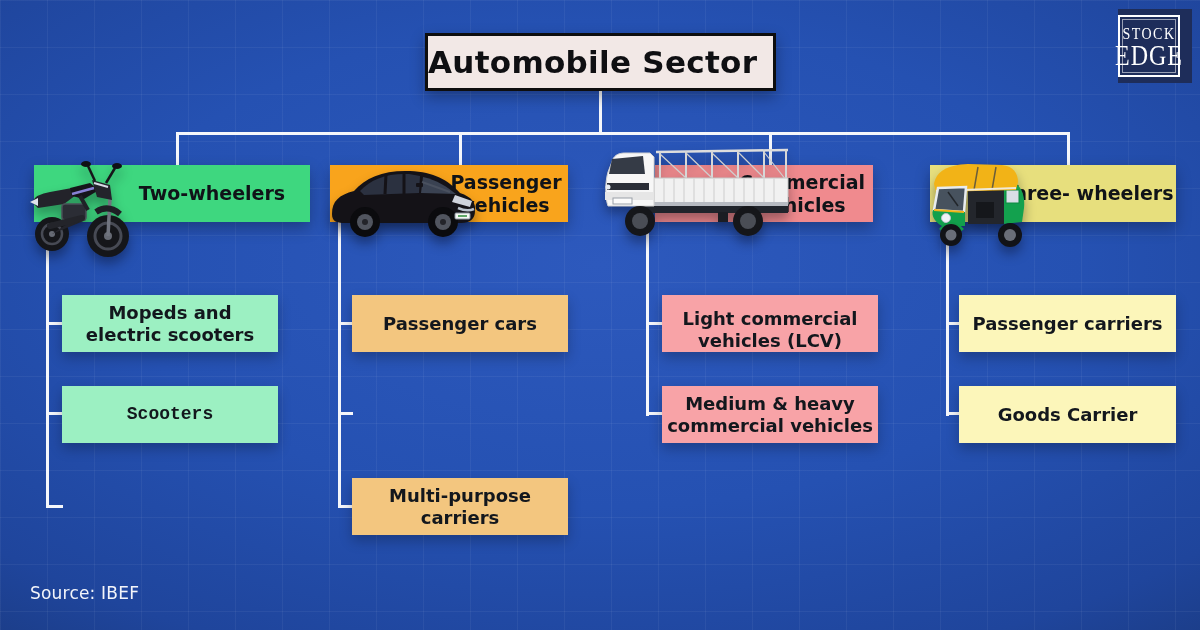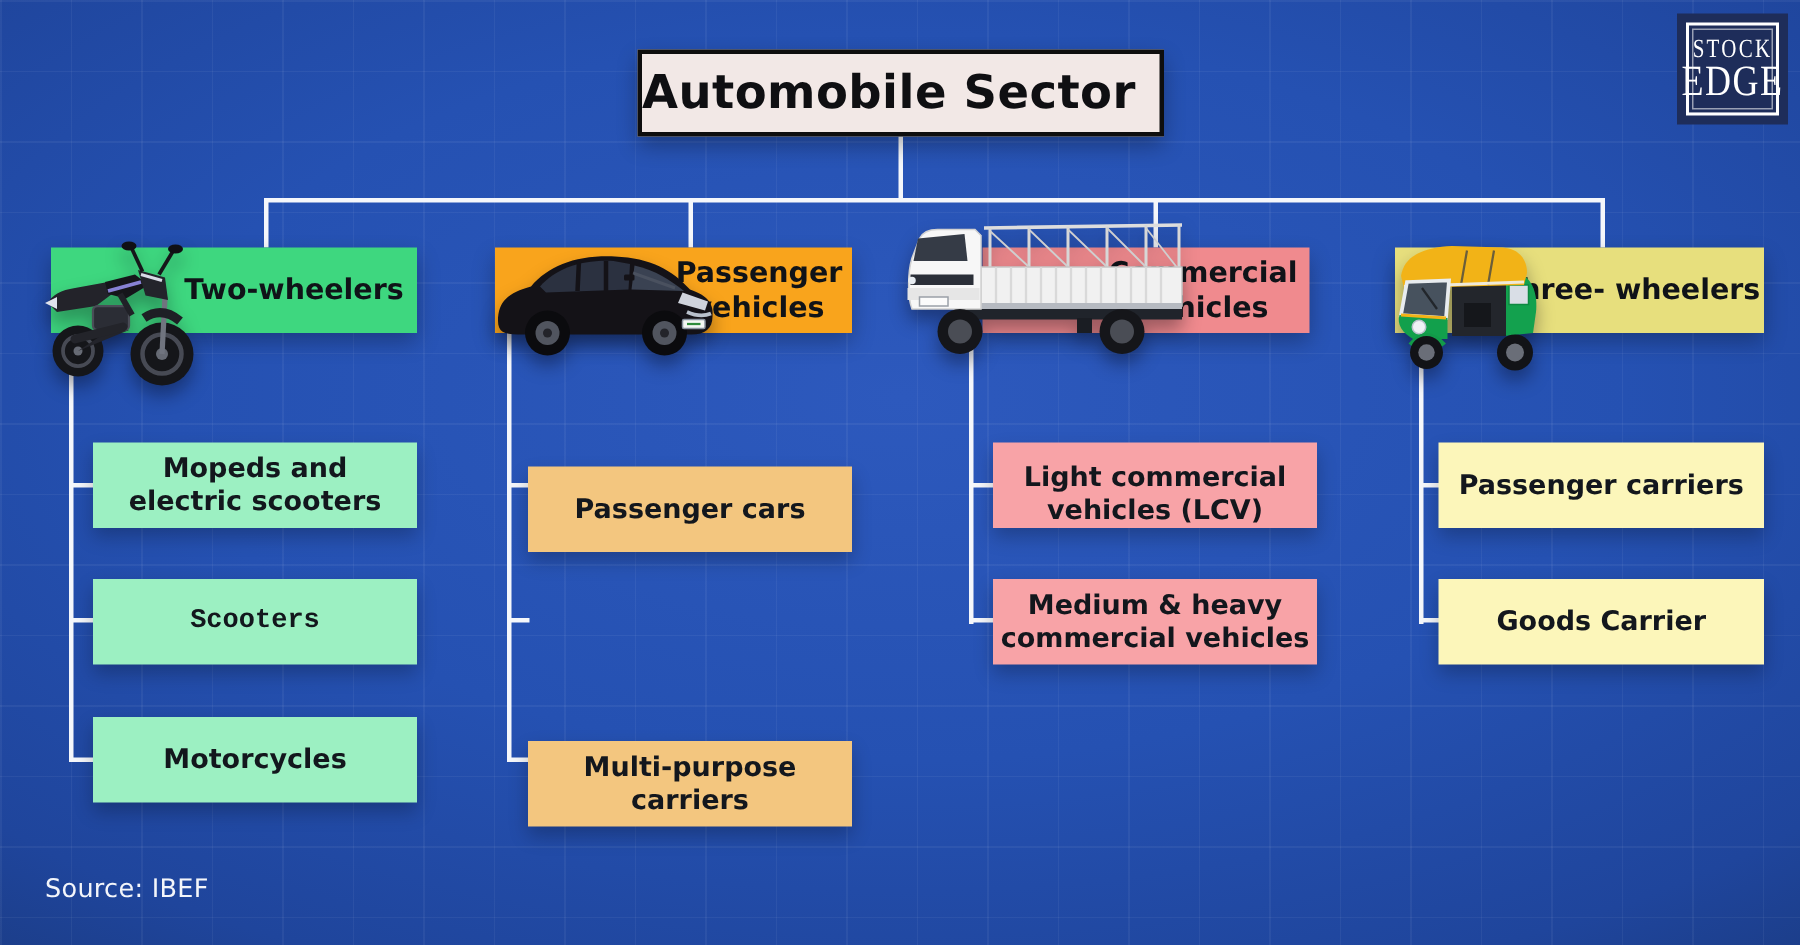--- a/index.html
+++ b/index.html
@@ -33,40 +33,40 @@
   
   .title-box{
     position:absolute;left:425px;top:33px;width:351px;height:58px;z-index:2;
     background:#f2e8e6;border:3px solid #0e0e0e;
     display:flex;align-items:center;
     box-shadow:0 6px 14px rgba(0,0,0,.3);
   }
   .title-text{font-size:31px;font-weight:800;color:#0f0f12;letter-spacing:.3px;}
   
   .logo{position:absolute;left:1118px;top:9px;width:74px;height:74px;z-index:2;
-    background:#1e2d5a;display:flex;align-items:center;justify-content:center;}
+    background:#1e2d5a;display:flex;align-items:center;}
   .logo-frame{width:62px;height:62px;border:2px solid #fff;
     box-shadow:inset 0 0 0 2px #1e2d5a, inset 0 0 0 3px rgba(255,255,255,.55);
     display:flex;flex-direction:column;align-items:center;justify-content:center;}
   .logo-l1{font-family:"Liberation Serif","DejaVu Serif",serif;color:#fff;font-size:14px;letter-spacing:1.5px;line-height:1;transform:scaleY(1.25);margin-top:2px;}
   .logo-l2{font-family:"Liberation Serif","DejaVu Serif",serif;color:#fff;font-size:24px;letter-spacing:1px;line-height:1;transform:scaleY(1.2);margin-top:2px;}
   
   .hbox{position:absolute;top:165px;height:57px;display:flex;align-items:center;z-index:1;
     box-shadow:0 6px 14px rgba(0,0,0,.28);}
   .hlabel{flex:1;text-align:center;font-size:19px;font-weight:700;color:#101318;line-height:1.18;white-space:pre-line;}
-  .b1{left:34px;width:244px;padding-left:80px;}
+  .b1{left:34px;width:276px;padding-left:80px;}
   .b2{left:330px;width:238px;padding-left:114px;}
   .b3{left:655px;width:218px;padding-left:76px;}
   .b4{left:930px;width:246px;padding-left:68px;}
   
   .sbox{position:absolute;height:57px;display:flex;align-items:center;justify-content:center;z-index:1;
     box-shadow:0 6px 12px rgba(0,0,0,.24);}
   .slabel{text-align:center;font-size:18px;font-weight:600;color:#13171d;line-height:1.22;white-space:pre-line;}
   .c1{left:62px;width:216px;}
-  .c2{left:352px;width:216px;margin-top:16px;}
+  .c2{left:352px;width:216px;}
   .c3{left:662px;width:216px;}
   .c4{left:959px;width:217px;}
   .r1{top:295px;}.r2{top:386px;}.r3{top:478px;}
   
   .vehicle{position:absolute;z-index:3;filter:drop-shadow(0 7px 6px rgba(0,0,10,.35));}
   .veh-bike{left:22px;top:146px;}
   .veh-car{left:324px;top:146px;}
   .veh-truck{left:598px;top:140px;}
   .veh-auto{left:918px;top:150px;}
   
@@ -210,23 +210,20 @@
     <circle cx="92" cy="85" r="6" fill="#6a6e78"></circle>
   </svg>
 
   <div class="sbox c1 r1" style="background: rgb(156, 240, 194);">
     <span class="slabel">Mopeds and
 electric scooters</span>
   </div>
   <div class="sbox c1 r2" style="background: rgb(156, 240, 194); font-family: Liberation Mono, monospace;">
     <span class="slabel">Scooters</span>
   </div>
-  <div class="sbox c1 r3" style="background: rgb(156, 240, 194);">
-    <span class="slabel">Motorcycles</span>
-  </div>
 
   <div class="sbox c2 r1" style="background: rgb(243, 198, 127);">
     <span class="slabel">Passenger cars</span>
   </div>
   <div class="sbox c2 r3" style="background: rgb(243, 198, 127);">
     <span class="slabel">Multi-purpose
 carriers</span>
   </div>
 
   <div class="sbox c3 r1" style="background: rgb(248, 163, 167); align-items: flex-end;">

